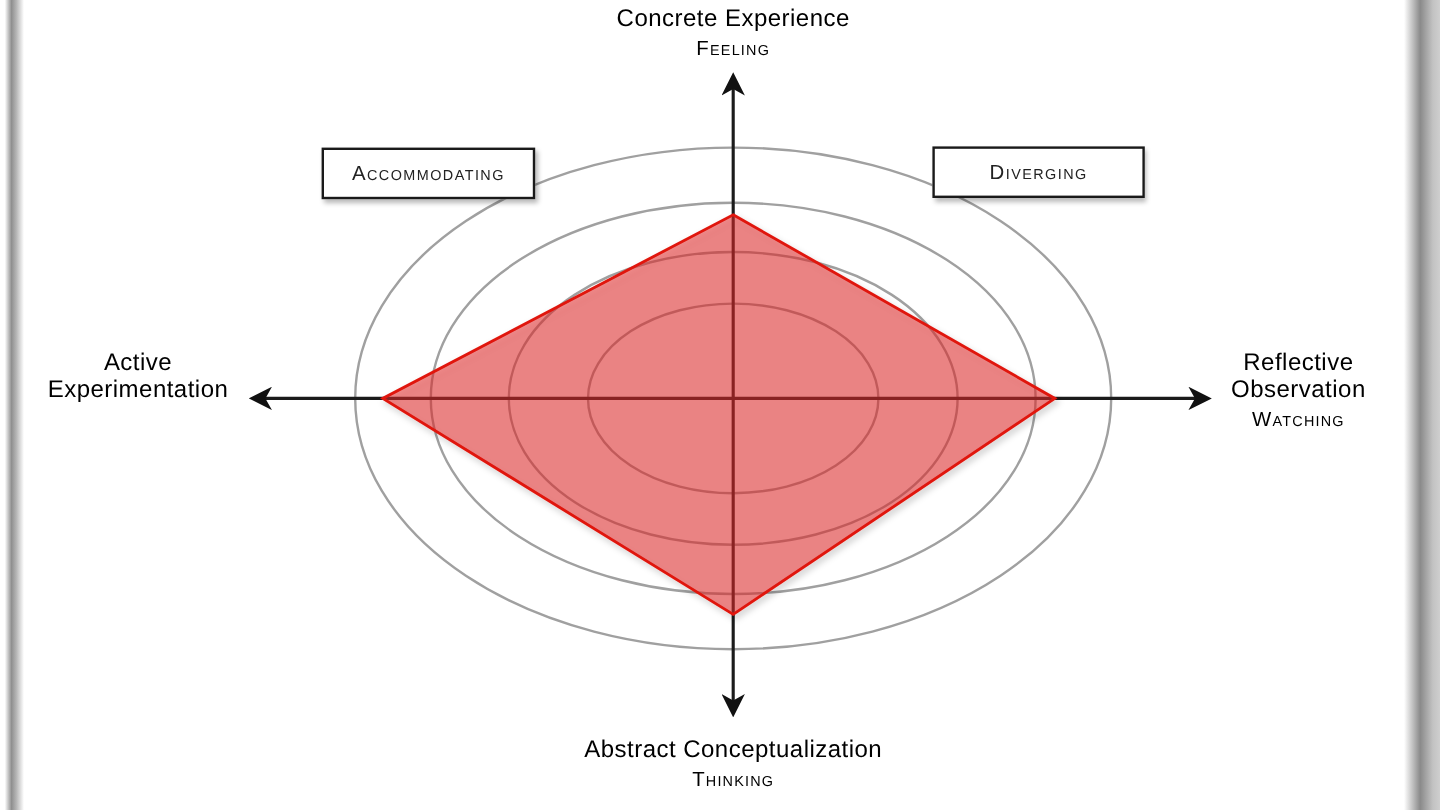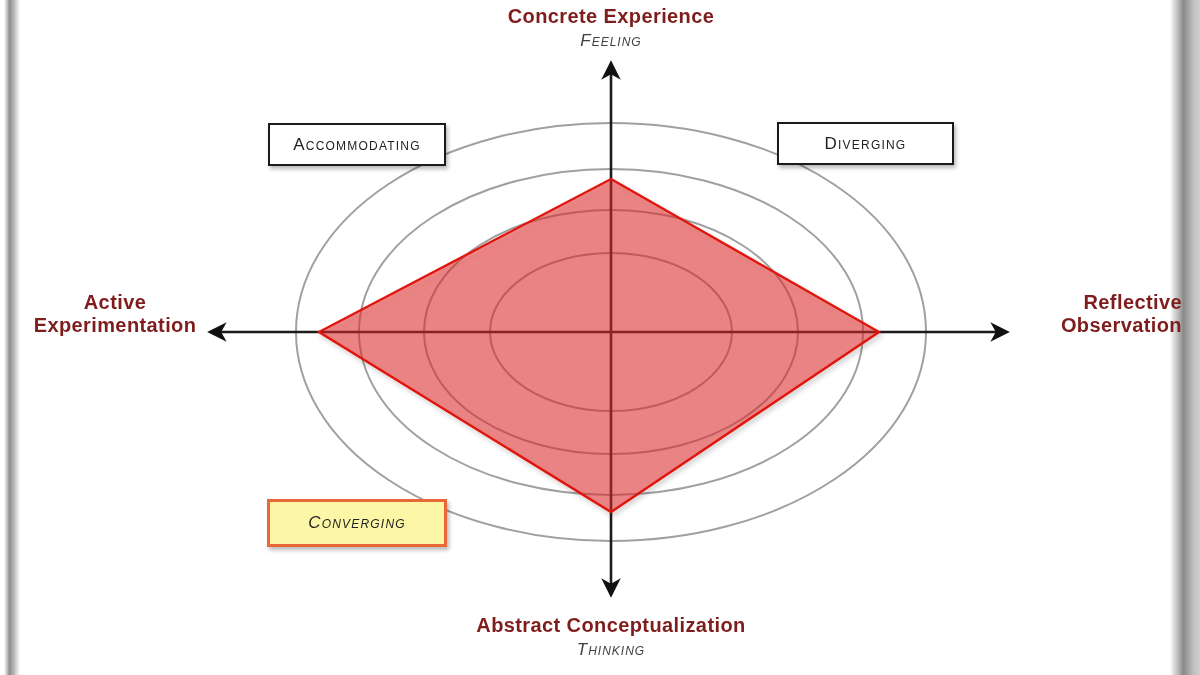--- a/index.html
+++ b/index.html
@@ -10,27 +10,27 @@
   .edge-left{
     position:absolute;left:4px;top:0;width:16px;height:675px;
     background:linear-gradient(90deg,#ffffff 0%,#8f8f8f 35%,#b5b5b5 60%,#ffffff 100%);
   }
   .edge-right{
     position:absolute;right:0;top:0;width:30px;height:675px;
     background:linear-gradient(90deg,#ffffff 0%,#8a8a8a 45%,#c2c2c2 80%,#cfcfcf 100%);
   }
   svg.canvas{position:absolute;left:0;top:0;}
   .axis-block{position:absolute;text-align:center;}
-  .axis-label{font-weight:bold;font-size:20px;line-height:23px;color:#7f1d1d;letter-spacing:.4px;}
-  .axis-sublabel{font-style:italic;font-variant:small-caps;font-size:17px;line-height:20px;
-    color:#404040;letter-spacing:1px;margin-top:3px;}
+  .axis-label{font-weight:normal;font-size:20px;line-height:23px;color:#000000;letter-spacing:.4px;}
+  .axis-sublabel{font-variant:small-caps;font-size:17px;line-height:20px;
+    color:#000000;letter-spacing:1px;margin-top:3px;}
   .top-block{left:411px;top:5px;width:400px;}
   .bottom-block{left:411px;top:614px;width:400px;text-align:center;}
   .left-block{left:17px;top:291px;width:196px;}
-  .right-block{left:982px;top:291px;width:200px;text-align:right;}
+  .right-block{left:982px;top:291px;width:200px;}
   .qbox{
     position:absolute;display:flex;align-items:center;justify-content:center;
     background:#ffffff;border:2px solid #1a1a1a;
     font-variant:small-caps;font-size:17px;letter-spacing:1.2px;color:#222;
     box-shadow:2px 3px 4px rgba(0,0,0,0.28);
   }
   .qbox-accommodating{left:268px;top:123px;width:174px;height:39px;}
   .qbox-diverging{left:777px;top:122px;width:173px;height:39px;}
   .qbox-converging{left:267px;top:499px;width:174px;height:42px;border-width:3px;font-style:italic;}
   .qbox-assimilating{left:777px;top:499px;width:173px;height:42px;}
@@ -74,28 +74,26 @@
     <div class="axis-label">Abstract Conceptualization</div>
     <div class="axis-sublabel">Thinking</div>
   </div>
 
   <div class="axis-block left-block">
     <div class="axis-label">Active Experimentation</div>
   </div>
 
   <div class="axis-block right-block">
     <div class="axis-label">Reflective Observation</div>
+    <div class="axis-sublabel">Watching</div>
   </div>
 
   <div class="qbox qbox-diverging">
     <span>Diverging</span>
   </div>
 
   <div class="qbox qbox-accommodating">
     <span>Accommodating</span>
   </div>
 
-  <div class="qbox qbox-converging" style="background: rgb(251, 247, 166); border-color: rgb(232, 104, 58);">
-    <span>Converging</span>
-  </div>
 
 
 </div>
 
 </body></html>

